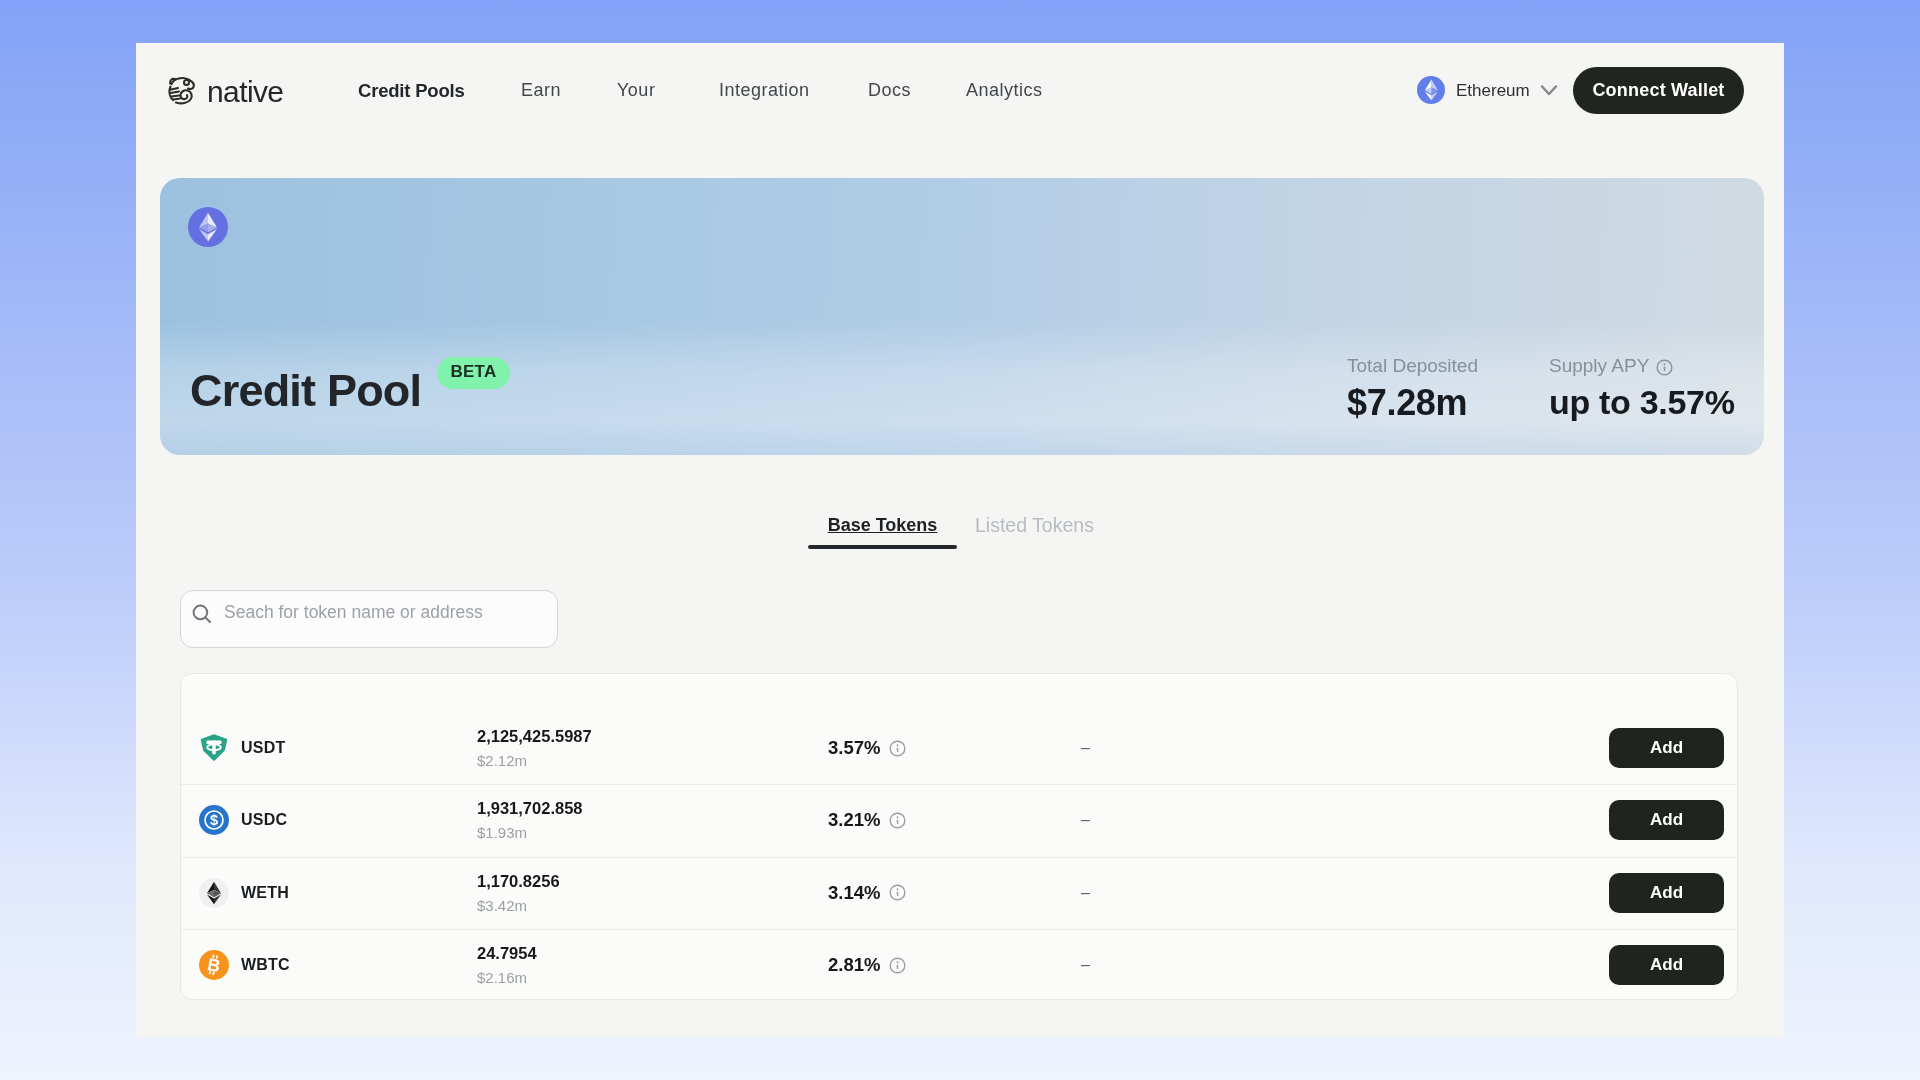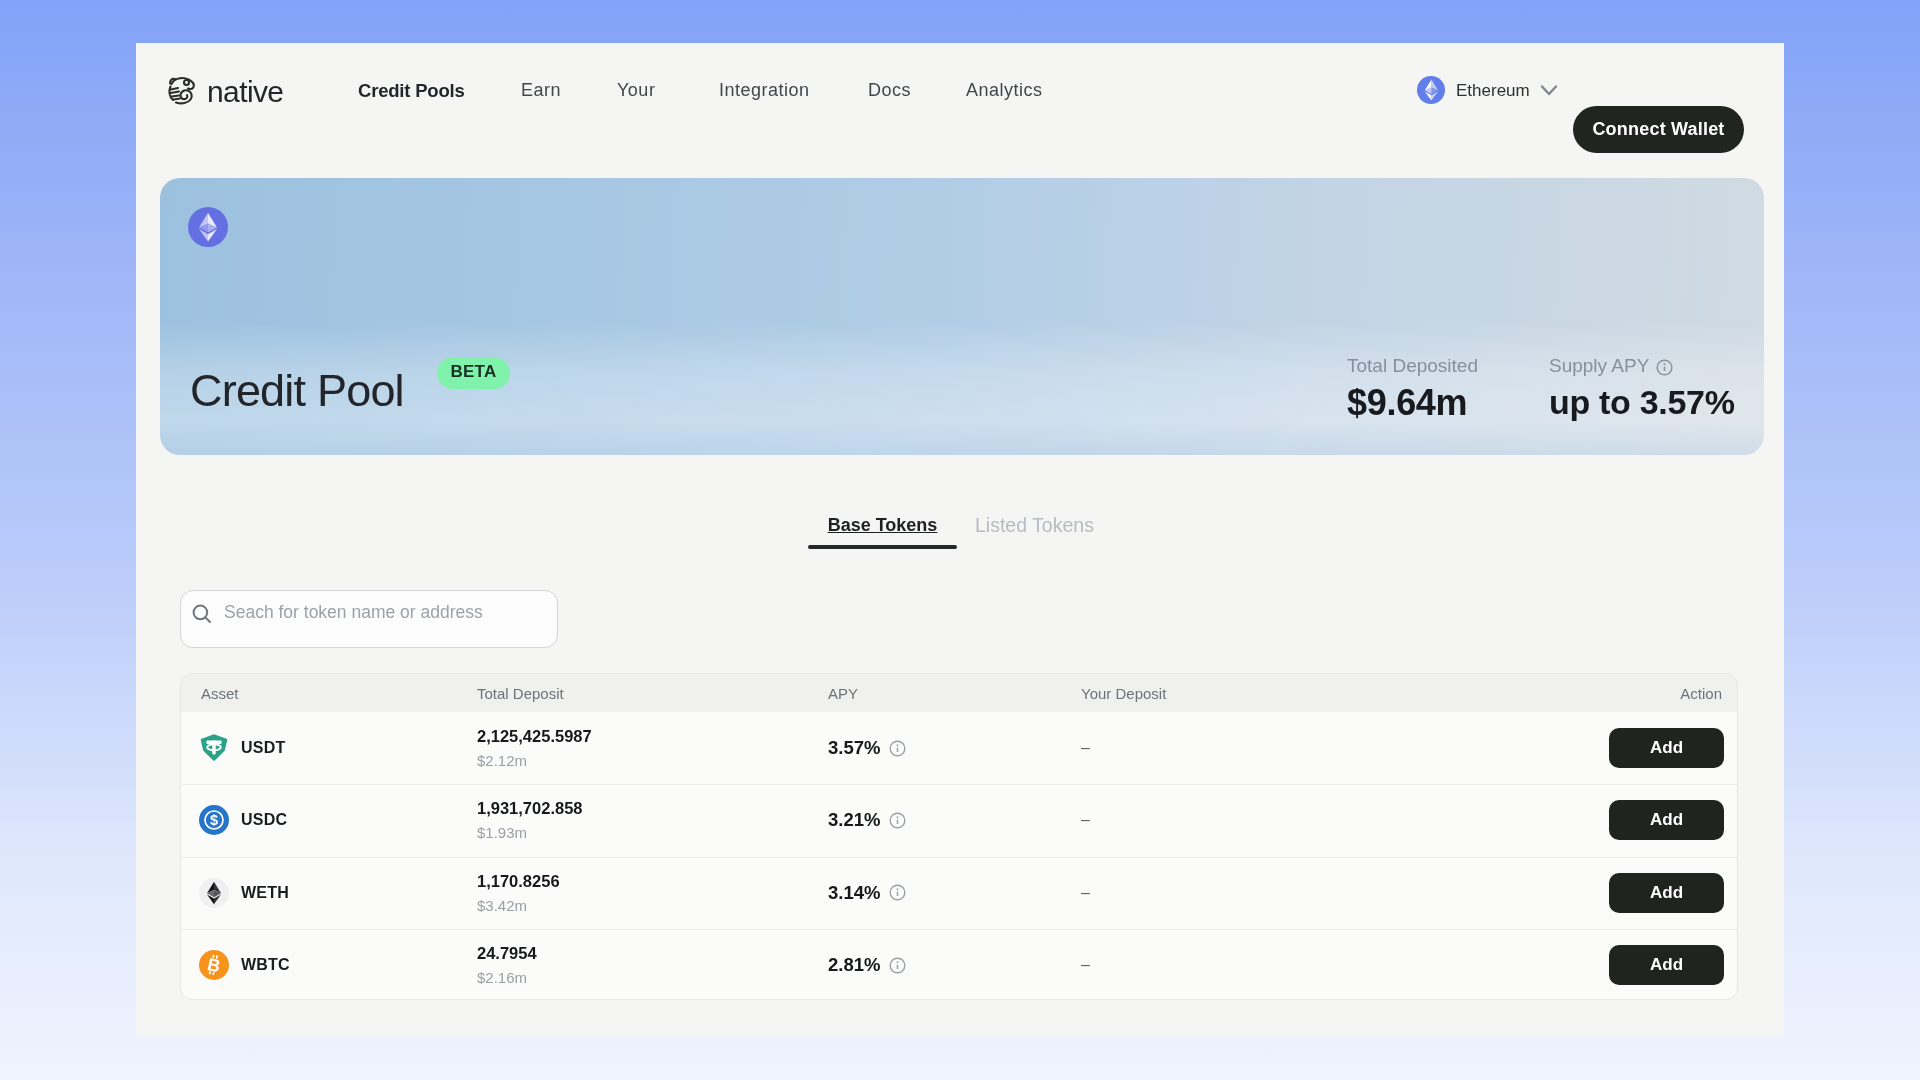--- a/index.html
+++ b/index.html
@@ -13,31 +13,31 @@
     position:absolute; left:136px; top:43px; width:1648px; height:994px;
     background:#f5f5f4;
   }
   .abs { position:absolute; }
   
   .navlink { position:absolute; top:79.5px; font-size:18px; color:#42474e; letter-spacing:.5px; }
   .navlink.active { font-weight:bold; font-size:18.5px; color:#23262b; letter-spacing:-.2px; }
   .logo-text { position:absolute; left:207px; top:75px; font-size:30px; font-weight:400; color:#23262a; letter-spacing:-.6px;text-align:right; }
   .ethsel-label { position:absolute; left:1456px; top:81px; font-size:17px; color:#2e3237; }
   .connect { position:absolute; left:1573px; top:67px; width:171px; height:47px; border-radius:24px;
-    background:#20251f; color:#fff; font-size:18px; font-weight:bold; text-align:center; line-height:47px; letter-spacing:.2px;margin-top:39px;}
+    background:#20251f; color:#fff; font-size:18px; font-weight:bold; text-align:center; line-height:47px; letter-spacing:.2px;}
   
   .hero {
     position:absolute; left:160px; top:178px; width:1604px; height:277px; border-radius:20px;
     background:
       linear-gradient(180deg, rgba(160,190,220,0) 88%, rgba(165,195,225,.22) 100%),
       linear-gradient(180deg, rgba(255,255,255,0) 52%, rgba(255,255,255,.26) 70%, rgba(252,253,254,.36) 88%, rgba(248,250,252,.30) 100%),
       linear-gradient(93deg, #9cc1df 0%, #a6c7e2 25%, #b2cde6 50%, #c2d4e5 72%, #d0dae2 100%);
     overflow:hidden;
   }
-  .hero-title { position:absolute; left:190px; top:368px; font-size:45px; font-weight:normal; color:#22262b; letter-spacing:-.8px; line-height:1; }
+  .hero-title { position:absolute; left:190px; top:368px; font-size:45px; font-weight:bold; color:#22262b; letter-spacing:-.8px; line-height:1; }
   .beta { position:absolute; left:437px; top:357px; width:73px; height:32px; border-radius:16px; background:#80f2ab;
     color:#1b2e25; font-size:17px; font-weight:bold; text-align:center; line-height:30px; letter-spacing:.2px; }
   .stat-label { position:absolute; top:356px; font-size:19px; color:#85909a; line-height:1; }
   .stat-value { position:absolute; top:385px; font-size:34px; font-weight:bold; color:#171b20; line-height:1; letter-spacing:-.3px; }
   
   .tab-active { position:absolute; left:808px; top:515px; width:149px; text-align:center;
     font-size:18px; font-weight:bold; color:#1d2025;text-decoration:underline; }
   .tab-underline { position:absolute; left:808px; top:545px; width:149px; height:4px; background:#24282c; border-radius:2px; }
   .tab-idle { position:absolute; left:975px; top:514px; font-size:19.5px; color:#b7bcc3; }
   
@@ -110,21 +110,21 @@
       <path fill-opacity=".6" d="M16 4.5L8.8 16.35l7.2-3.25z"></path>
       <path fill-opacity=".85" d="M16 21.8v5.7l7.2-10z"></path>
       <path fill-opacity=".6" d="M16 27.5v-5.7l-7.2-4.3z"></path>
       <path fill-opacity=".45" d="M16 20.45l7.2-4.1-7.2-3.2z"></path>
       <path fill-opacity=".3" d="M8.8 16.35l7.2 4.1v-7.3z"></path>
     </g>
   </svg>
   <div class="hero-title">Credit Pool</div>
   <div class="beta">BETA</div>
   <div class="stat-label" style="left:1347px;">Total Deposited</div>
-  <div class="stat-value" style="left:1347px; font-size:36px;">$9.64m</div>
+  <div class="stat-value" style="left:1347px; font-size:36px;">$7.28m</div>
   <div class="stat-label" style="left:1549px;">Supply APY</div>
   <svg class="abs" style="left:1656px; top:359px;" width="17" height="17" viewBox="0 0 17 17" fill="none">
     <circle cx="8.5" cy="8.5" r="7.3" stroke="#8d939b" stroke-width="1.5"></circle>
     <line x1="8.5" y1="7.6" x2="8.5" y2="12" stroke="#8d939b" stroke-width="1.6"></line>
     <circle cx="8.5" cy="5.2" r="1" fill="#8d939b"></circle>
   </svg>
   <div class="stat-value" style="left:1549px;">up to 3.57%</div>
 
   <div class="tab-active">Base Tokens</div>
   <div class="tab-underline"></div>
@@ -132,27 +132,20 @@
 
   <div class="search">
     <svg class="abs" style="left:10px; top:12px;" width="22" height="22" viewBox="0 0 22 22" fill="none" stroke="#70757c" stroke-width="2" stroke-linecap="round">
       <circle cx="9.4" cy="9.4" r="6.8"></circle>
       <line x1="14.4" y1="14.4" x2="19" y2="19"></line>
     </svg>
     <div class="search-ph">Seach for token name or address</div>
   </div>
 
   <div class="table">
-    <div class="thead">
-      <div class="th" style="left:20px;">Asset</div>
-      <div class="th" style="left:296px;">Total Deposit</div>
-      <div class="th" style="left:647px;">APY</div>
-      <div class="th" style="left:900px;">Your Deposit</div>
-      <div class="th" style="right:15px;">Action</div>
-    </div>
 
     <div class="row" style="top:38px;">
       <svg class="coin" viewBox="0 0 30 30">
         <path d="M15 1.2 L27.4 5.7 Q28.5 6.1 28.2 7.2 L25.9 16.9 Q25.7 17.9 24.9 18.6 L16 27.3 Q15 28.3 14 27.3 L5.1 18.6 Q4.3 17.9 4.1 16.9 L1.8 7.2 Q1.5 6.1 2.6 5.7 Z" fill="#2aa287"></path>
         <rect x="7.4" y="7.6" width="15.2" height="3.5" rx="1.1" fill="#fff"></rect>
         <rect x="13.25" y="7.6" width="3.5" height="13.8" rx="1.1" fill="#fff"></rect>
         <ellipse cx="15" cy="14.2" rx="6.8" ry="3" fill="none" stroke="#fff" stroke-width="1.9"></ellipse>
       </svg>
       <div class="sym">USDT</div>
       <div class="amount">

